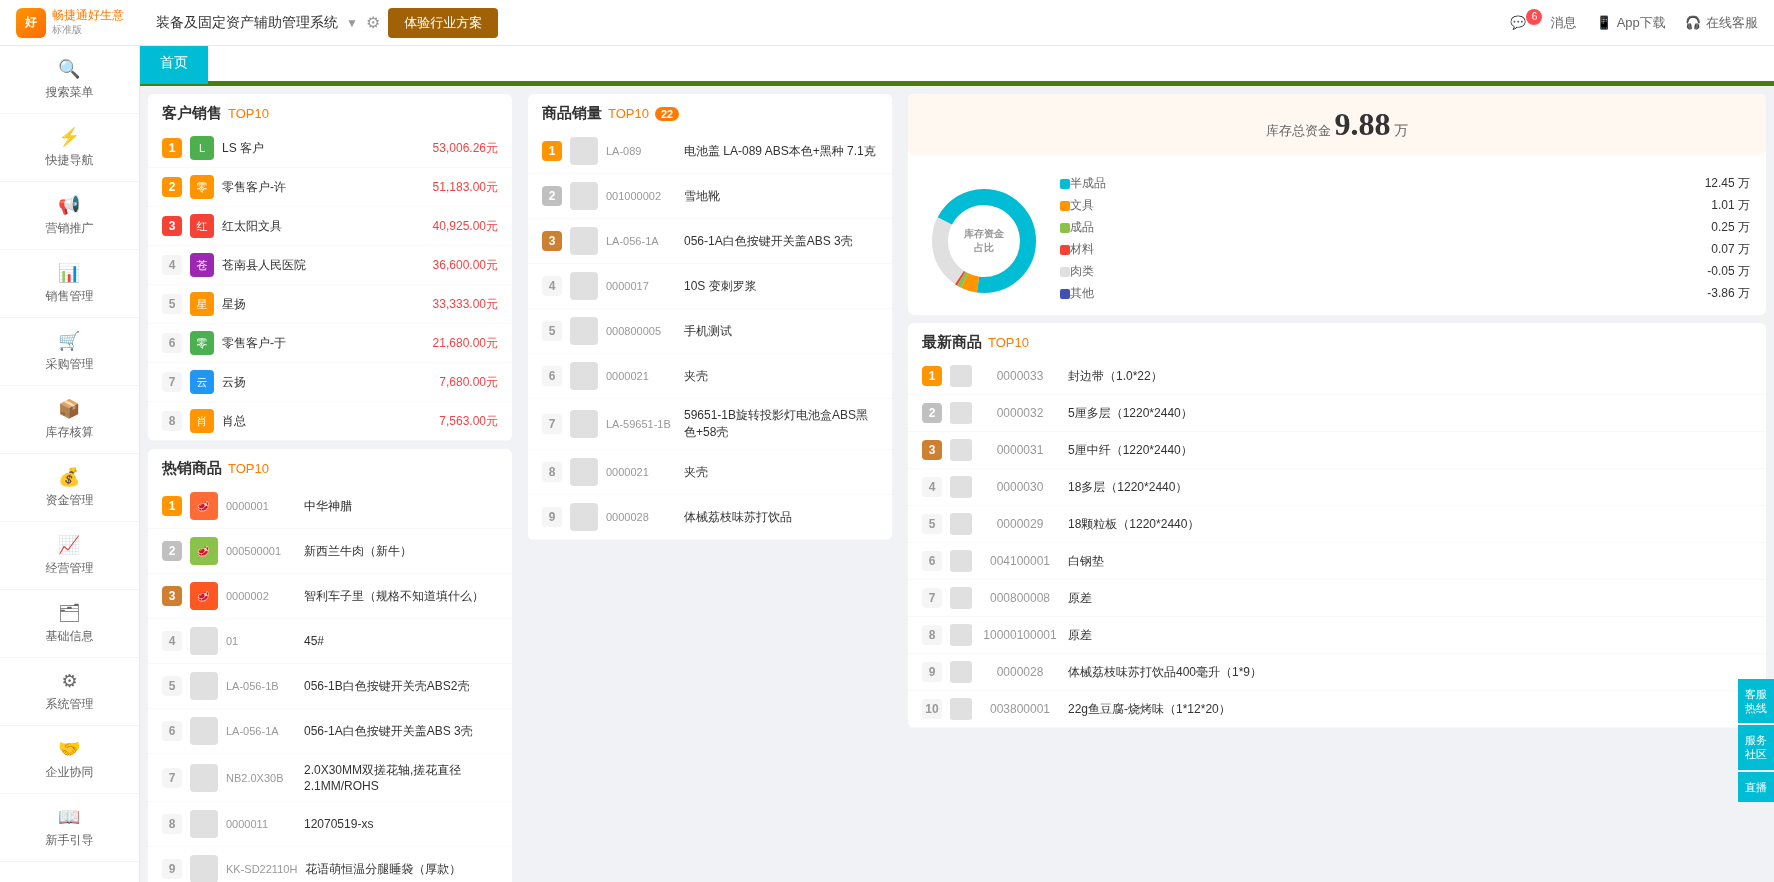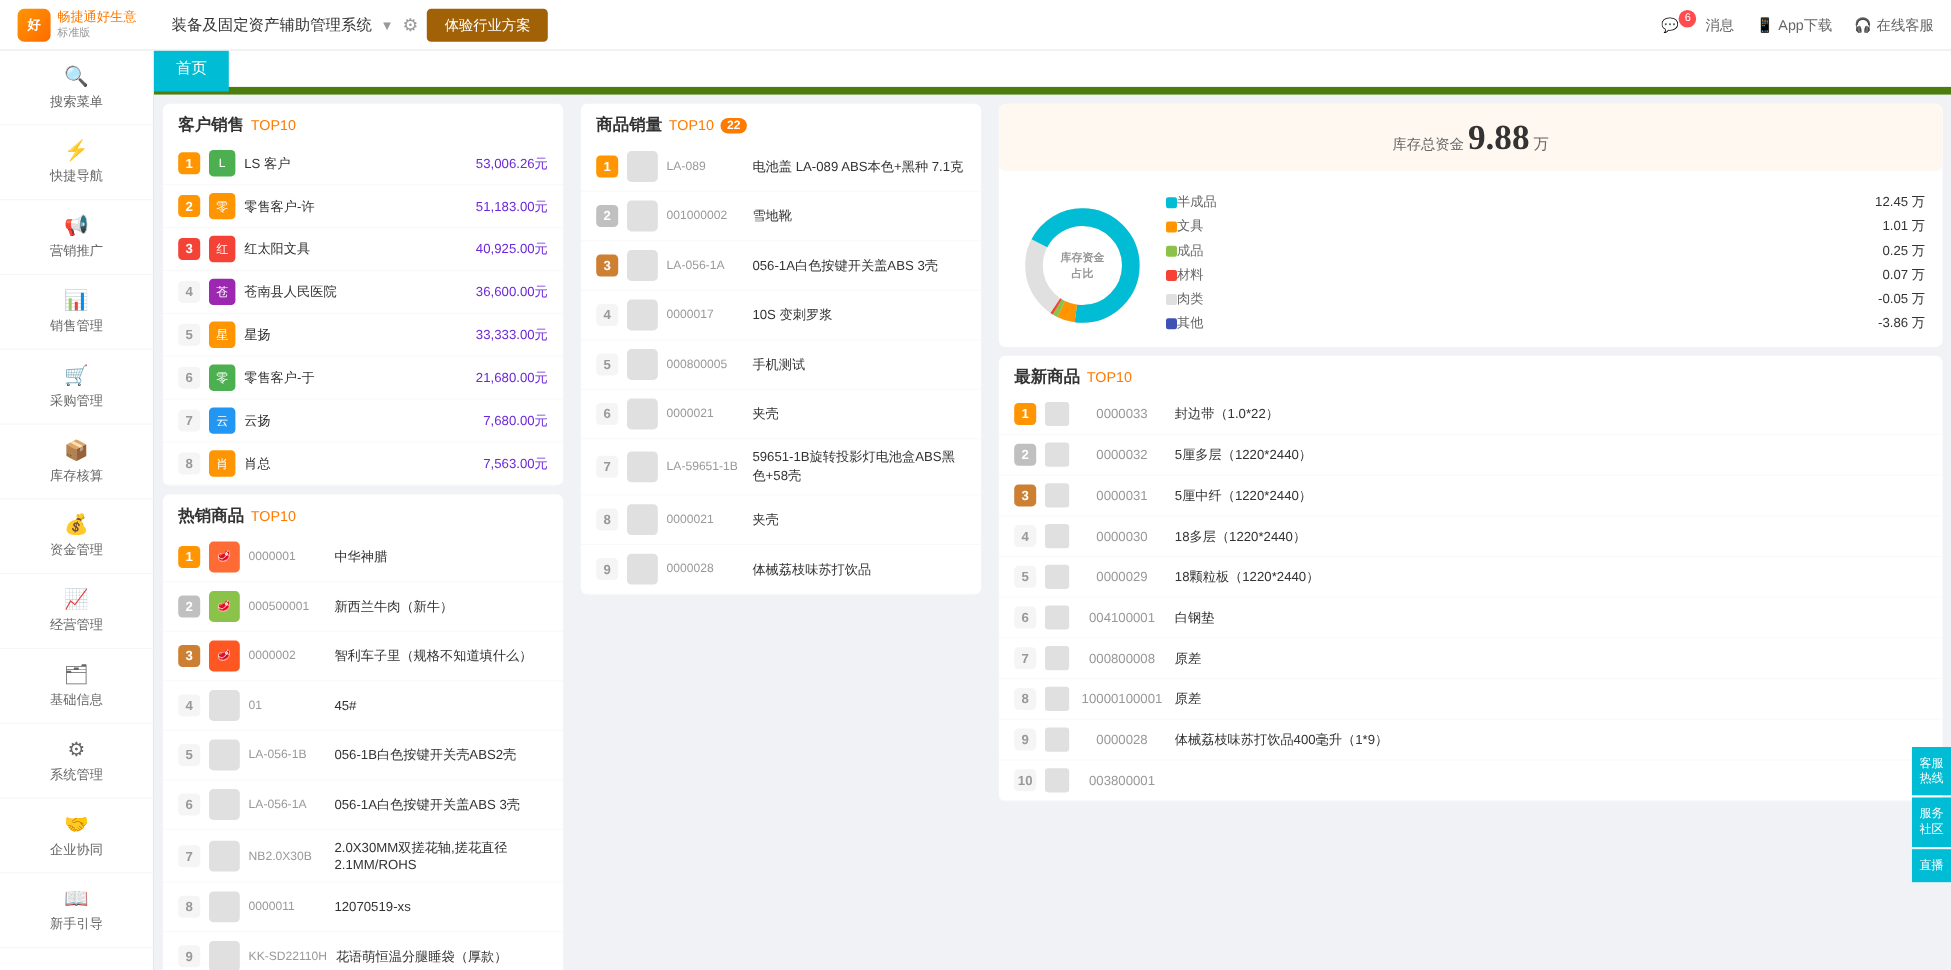--- a/index.html
+++ b/index.html
@@ -87,21 +87,21 @@
     
     .nav-tabs {
       position: fixed;
       top: 46px;
       left: 140px;
       right: 0;
       height: 40px;
       background: #fff;
       display: flex;
       align-items: center;
-      border-bottom: 7px solid #4d7c0f;
+      border-bottom: 5px solid #4d7c0f;
       z-index: 89;
     }
     .nav-tab {
       padding: 0 20px;
       height: 40px;
       display: flex;
       align-items: center;
       cursor: pointer;
       font-size: 14px;
       color: #333;
@@ -140,21 +140,21 @@
     .rank-n { background: #f5f5f5; color: #999; }
     .rank-avatar {
       width: 24px; height: 24px;
       border-radius: 4px;
       display: flex; align-items: center; justify-content: center;
       font-size: 11px;
       color: #fff;
       flex-shrink: 0;
     }
     .rank-name { flex: 1; color: #333; font-size: 12px; }
-    .rank-value { color: #6d28d9; font-size: 12px; font-weight: 500; padding-left: 47px; }
+    .rank-value { color: #ef4444; font-size: 12px; font-weight: 500; padding-left: 47px; }
 
     
     .product-row {
       display: flex;
       align-items: center;
       padding: 8px 14px;
       border-bottom: 1px solid #f9f9f9;
       gap: 8px;
     }
     .product-img {
@@ -694,20 +694,21 @@
           <div class="top-product-row">
             <div class="rank-num rank-n">9</div>
             <div class="tp-img"></div>
             <div class="tp-code">0000028</div>
             <div class="tp-name">体械荔枝味苏打饮品400毫升（1*9）</div>
           </div>
           <div class="top-product-row">
             <div class="rank-num rank-n">10</div>
             <div class="tp-img"></div>
             <div class="tp-code">003800001</div>
+            <div class="tp-name">22g鱼豆腐-烧烤味（1*12*20）</div>
           </div>
         </div>
       </div>
     </div>
   </div>
 </div>
 
 <div class="cs-panel">
   <div class="cs-btn">客服<br>热线</div>
   <div class="cs-btn">服务<br>社区</div>

